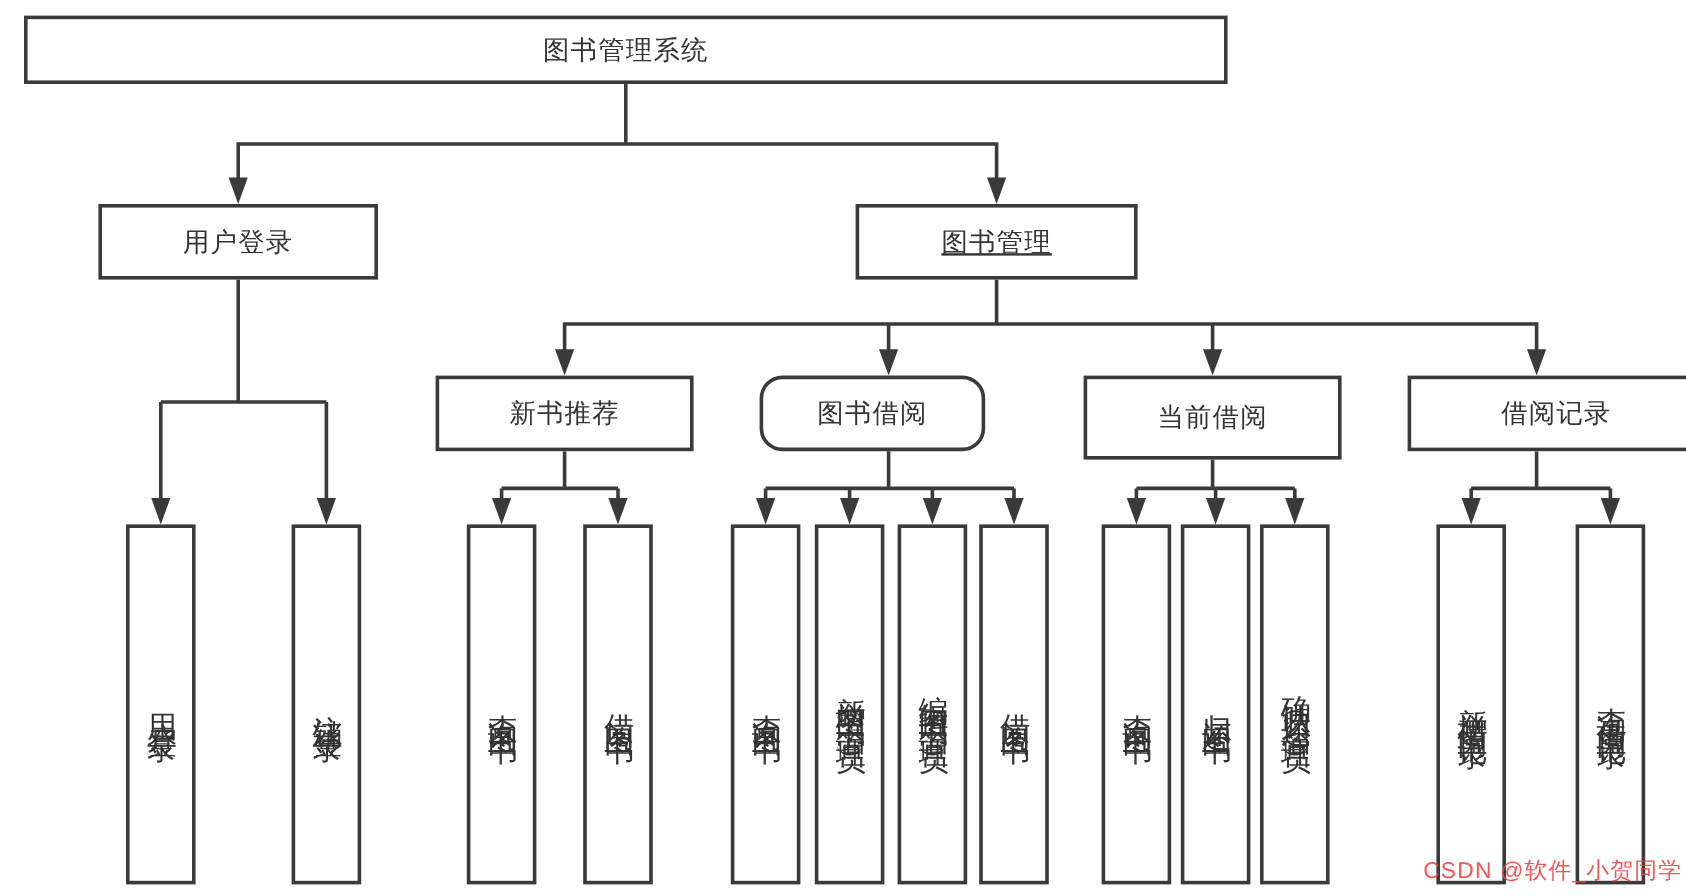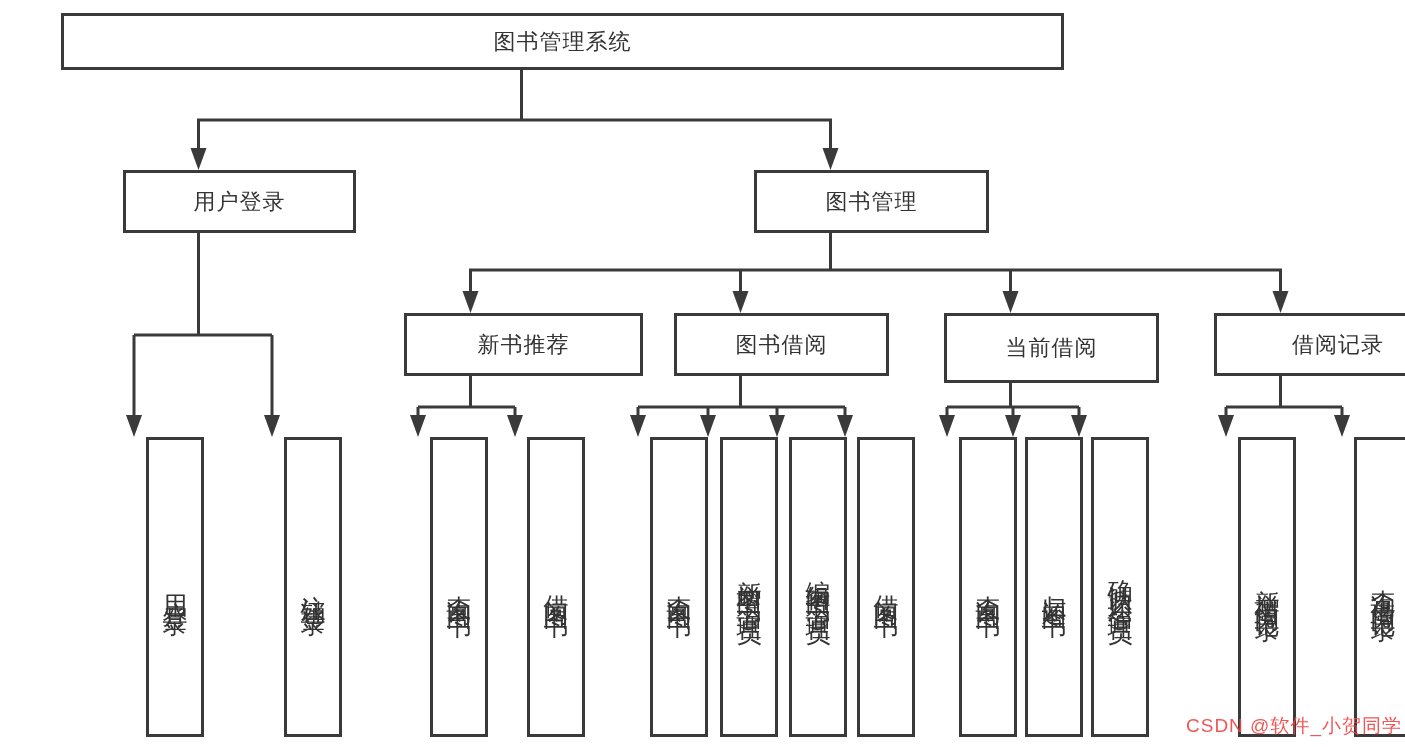--- a/index.html
+++ b/index.html
@@ -24,21 +24,20 @@
   .node {
     position: absolute;
     box-sizing: border-box;
     background: #ffffff;
     border: 3px solid #3a3a3a;
     color: #333333;
     display: flex;
     align-items: center;
     justify-content: center;
     z-index: 2;
-    margin-left: 41px;
   }
   .node.h {
     font-size: 22px;
     letter-spacing: 1px;
     white-space: nowrap;
   }
   .node.v {
     font-size: 25px;
     line-height: 1;
     writing-mode: vertical-rl;
@@ -102,24 +101,24 @@
       <polygon points="1005,415 1021,415 1013,437"></polygon>
       <polygon points="1071,415 1087,415 1079,437"></polygon>
       <polygon points="1218,415 1234,415 1226,437"></polygon>
       <polygon points="1334,415 1350,415 1342,437"></polygon>
     </g>
   </svg>
 
   <div class="node h" style="left:20px; top:13px; width:1003px; height:57px;">图书管理系统</div>
 
   <div class="node h" style="left:82px; top:170px; width:233px; height:63px;">用户登录</div>
-  <div class="node h" style="left:713px; top:170px; width:235px; height:63px;">图书管理</div>
+  <div class="node h" style="left:713px; top:170px; width:235px; height:63px;text-decoration:underline;">图书管理</div>
 
-  <div class="node h" style="left:363px; top:313px; width:239px; height:63px;">新书推荐</div>
-  <div class="node h" style="left:633px; top:313px; width:215px; height:63px;">图书借阅</div>
+  <div class="node h" style="left:363px; top:313px; width:215px; height:63px;">新书推荐</div>
+  <div class="node h" style="left:633px; top:313px; width:188px; height:63px;border-radius:19px;">图书借阅</div>
   <div class="node h" style="left:903px; top:313px; width:215px; height:70px;">当前借阅</div>
   <div class="node h" style="left:1173px; top:313px; width:248px; height:63px;font-family:Liberation Serif, serif;">借阅记录</div>
 
   <div class="node v" style="left:105px; top:437px; width:58px; height:300px;">用户登录</div>
   <div class="node v" style="left:243px; top:437px; width:58px; height:300px;">注销登录</div>
 
   <div class="node v" style="left:389px; top:437px; width:58px; height:300px;">查询图书</div>
   <div class="node v" style="left:486px; top:437px; width:58px; height:300px;">借阅图书</div>
 
   <div class="node v" style="left:609px; top:437px; width:58px; height:300px;">查询图书</div>

